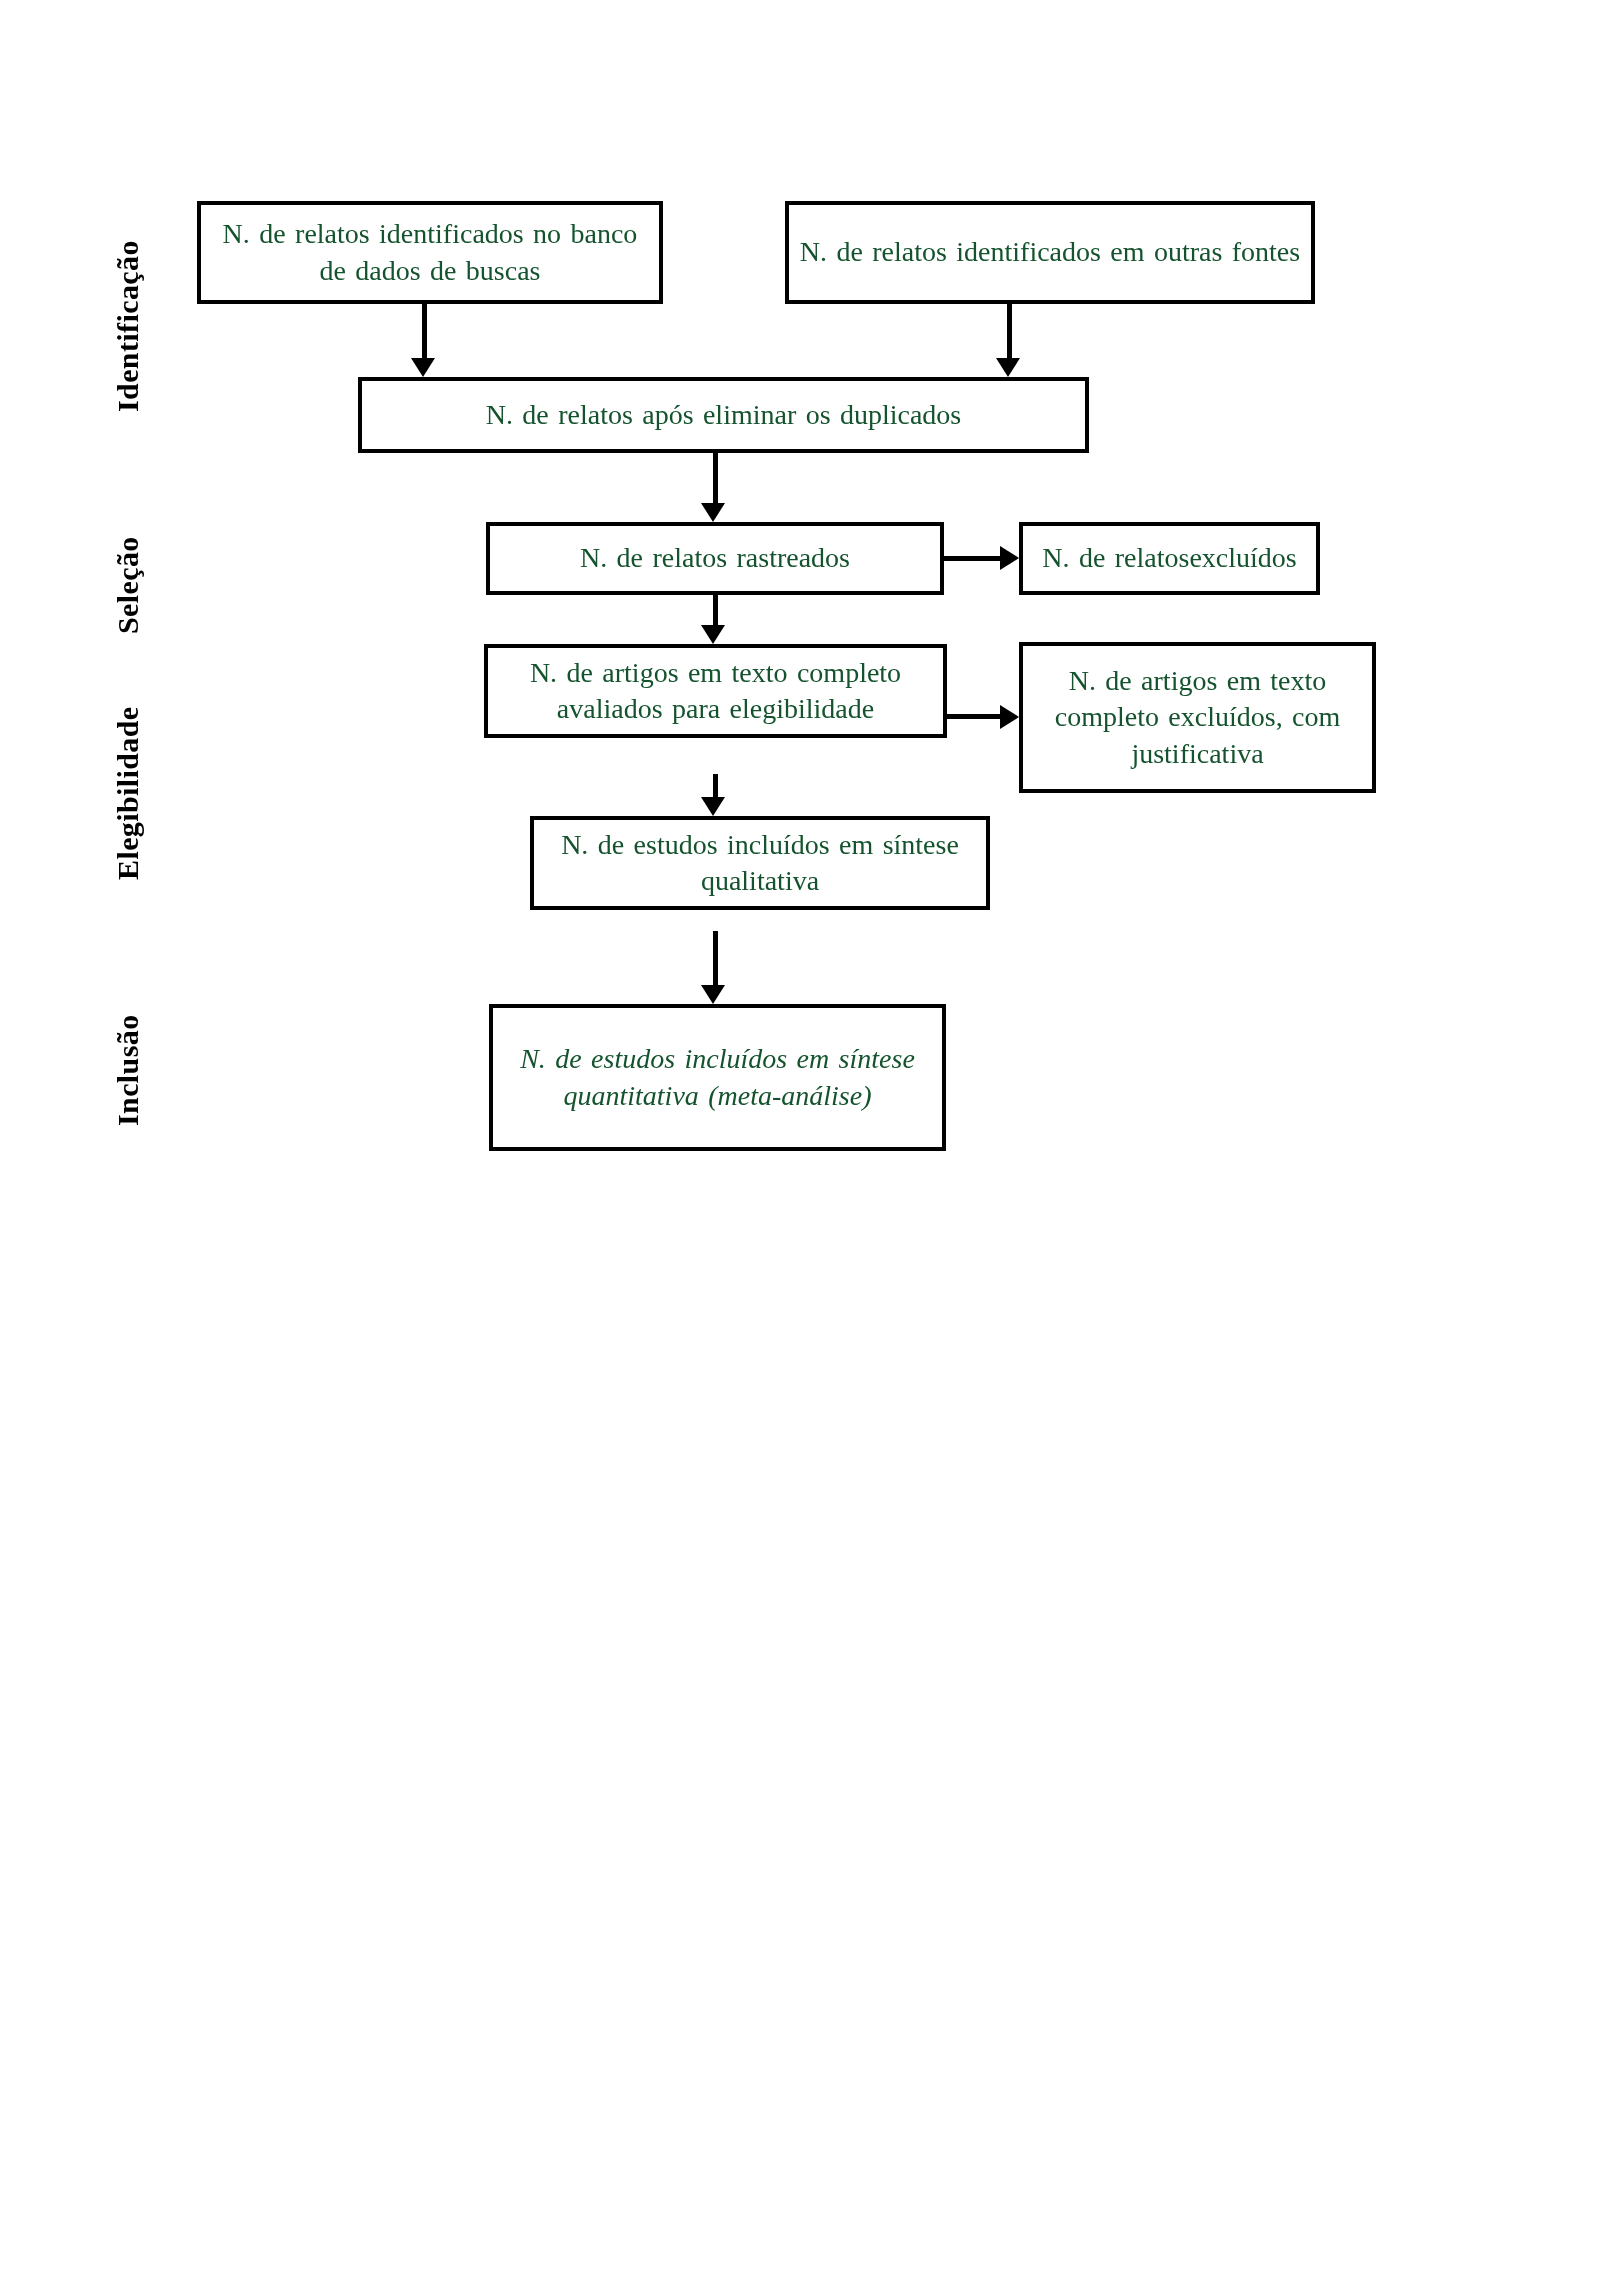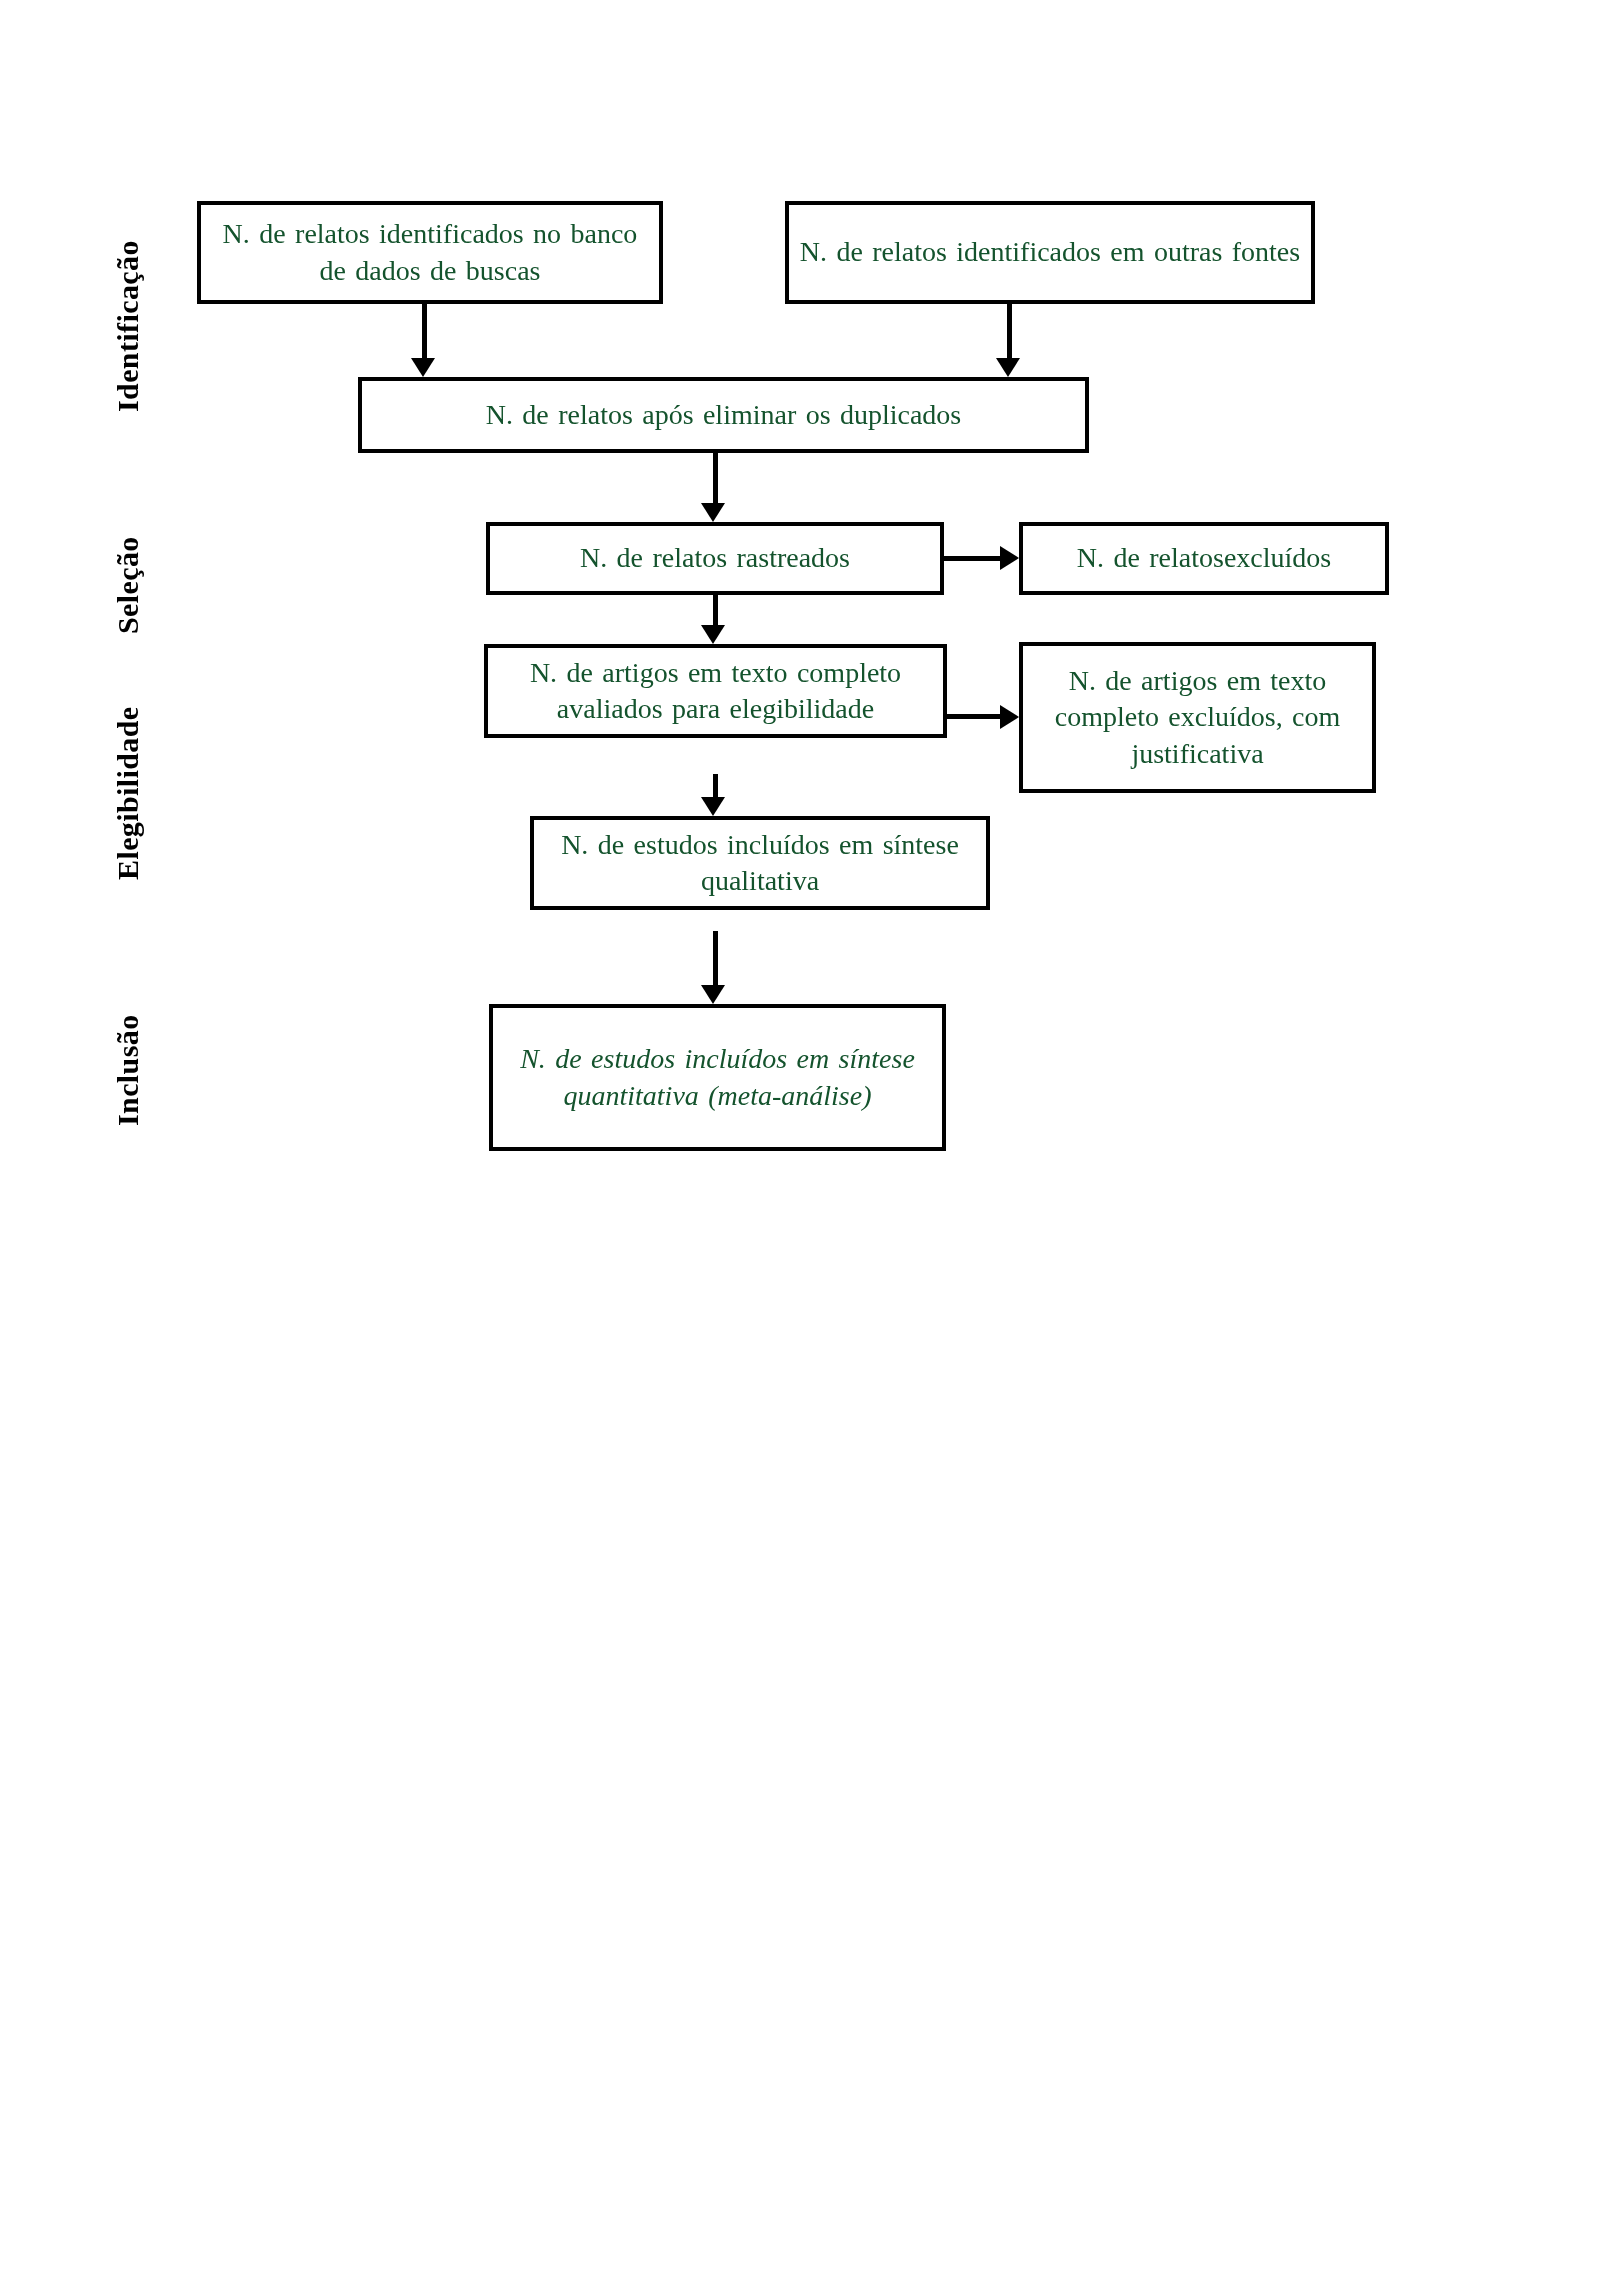--- a/index.html
+++ b/index.html
@@ -104,21 +104,21 @@
   </div>
 
   <div class="flow-box" style="left:358px; top:377px; width:731px; height:76px;">
     <span class="box-text">N. de relatos após eliminar  os duplicados</span>
   </div>
 
   <div class="flow-box" style="left:486px; top:522px; width:458px; height:73px;">
     <span class="box-text">N. de relatos rastreados</span>
   </div>
 
-  <div class="flow-box" style="left:1019px; top:522px; width:370px; height:73px;">
+  <div class="flow-box" style="left:1019px; top:522px; width:301px; height:73px;">
     <span class="box-text">N. de relatosexcluídos</span>
   </div>
 
   <div class="flow-box" style="left:484px; top:644px; width:463px; height:94px;">
     <span class="box-text">N. de artigos em texto completo avaliados para elegibilidade</span>
   </div>
 
   <div class="flow-box" style="left:1019px; top:642px; width:357px; height:151px;">
     <span class="box-text">N. de artigos em texto completo excluídos, com justificativa</span>
   </div>

